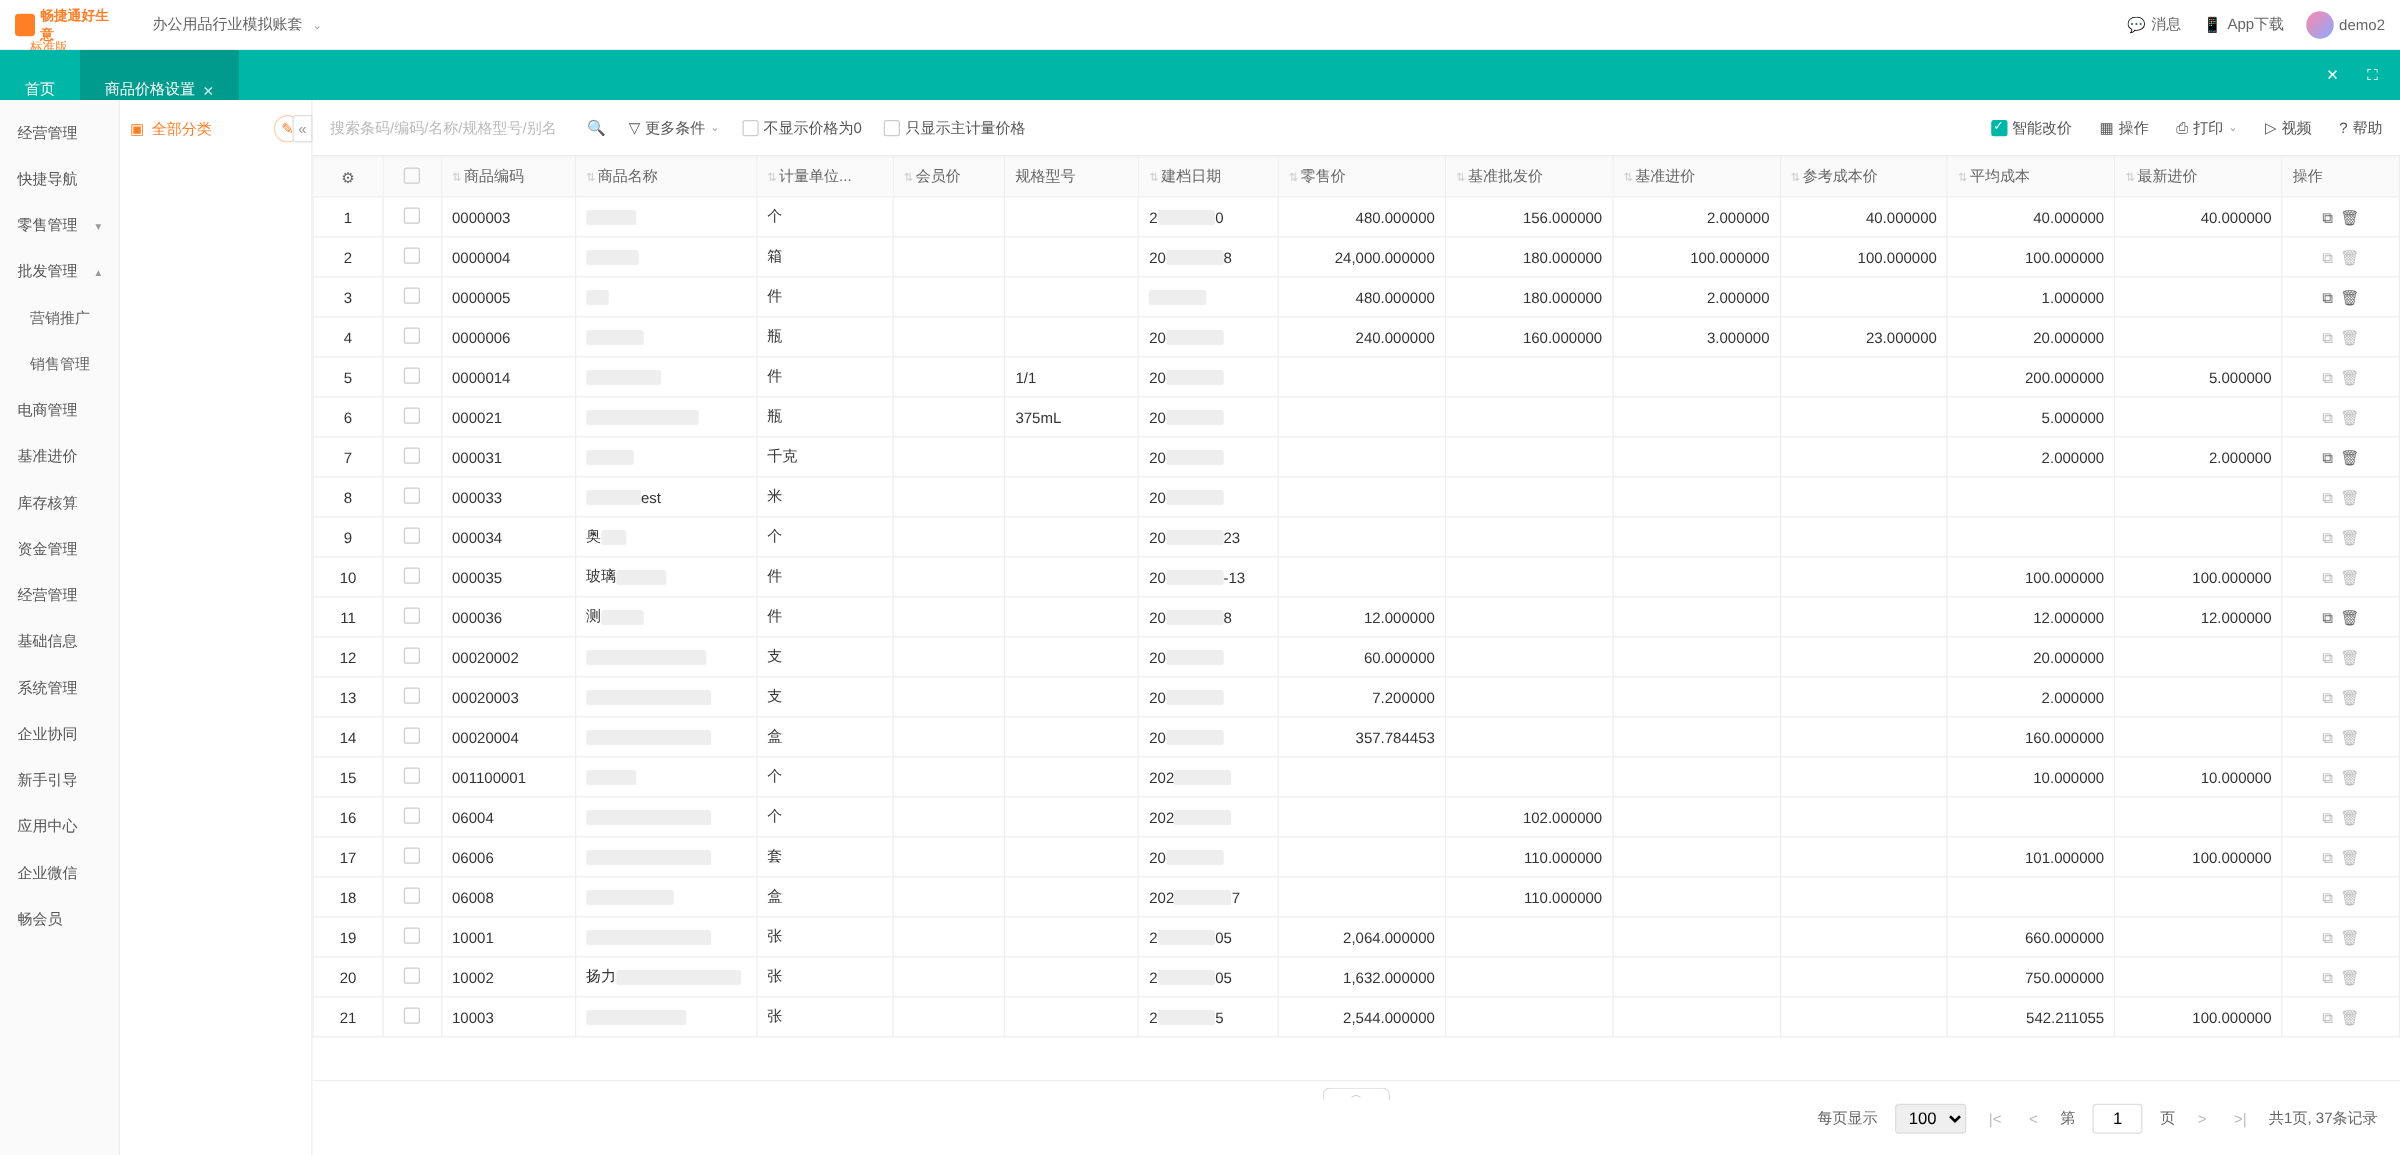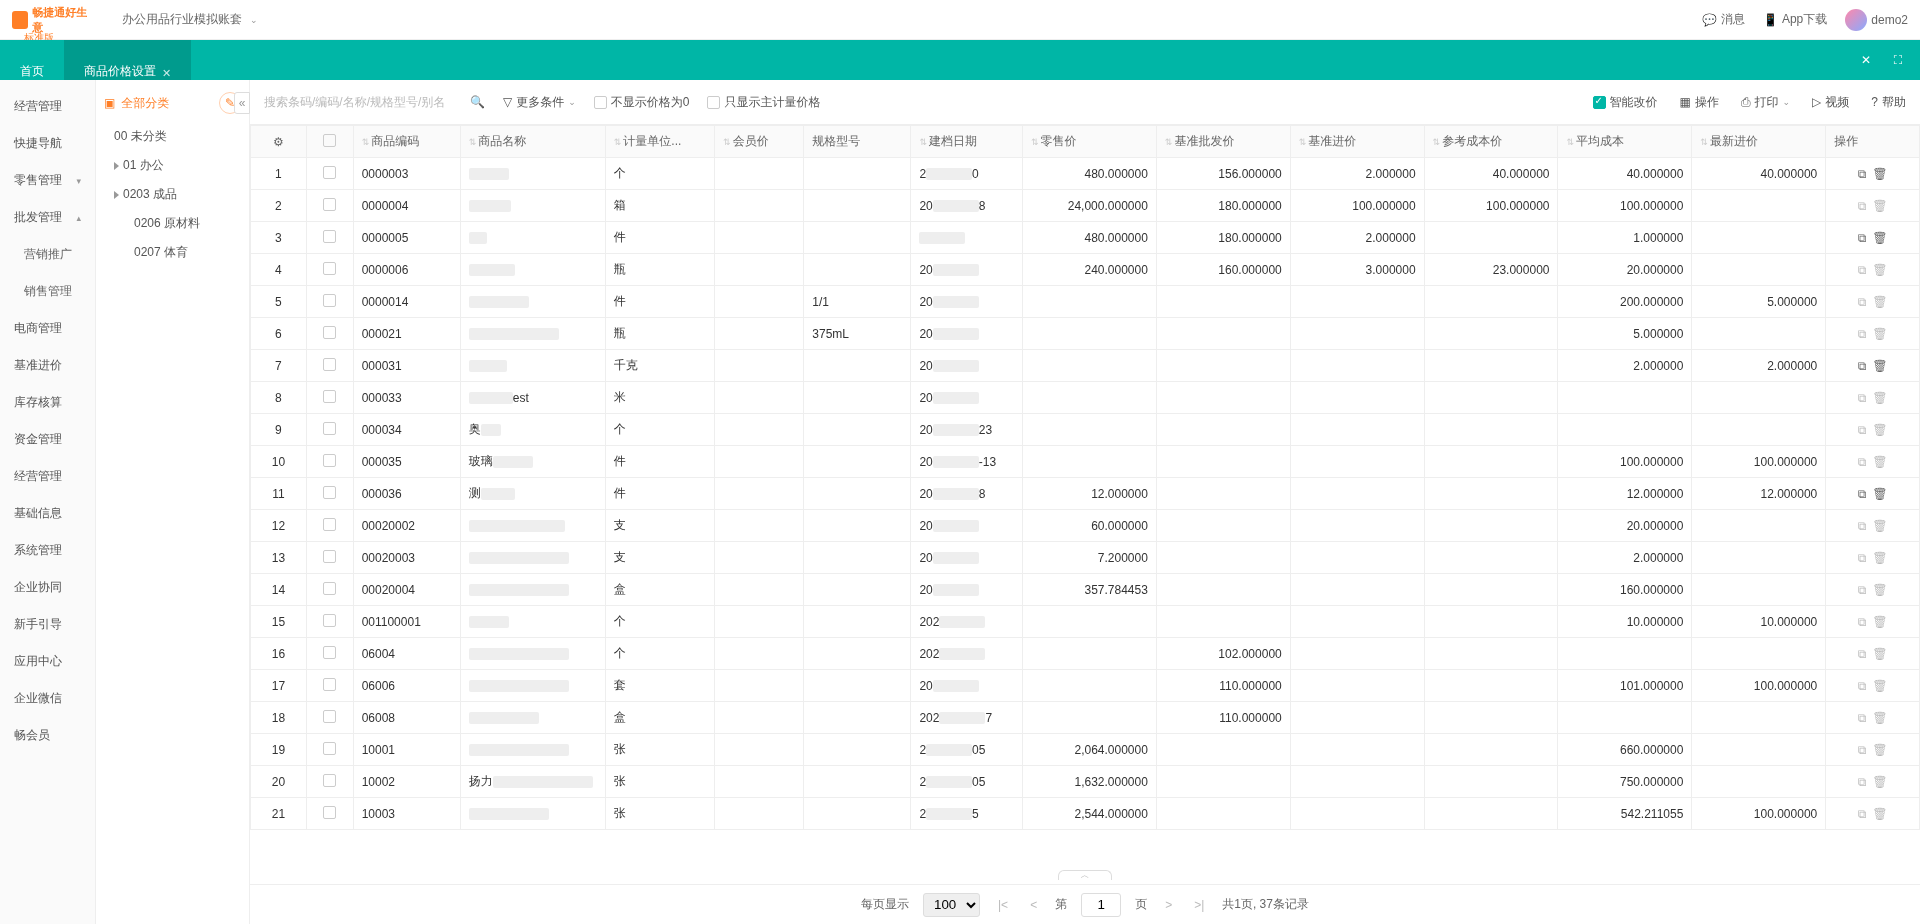--- a/index.html
+++ b/index.html
@@ -46,21 +46,21 @@
 .table-wrap{flex:1;overflow:auto;border-top:1px solid #eee}
 table{border-collapse:collapse;width:100%;table-layout:fixed}
 th,td{border:1px solid #eee;padding:0 8px;height:32px;text-align:left;white-space:nowrap;overflow:hidden;text-overflow:ellipsis}
 th{background:#fafafa;color:#666;font-weight:400;position:sticky;top:0}
 th .sort{color:#ccc;font-size:9px;margin-right:2px}
 td.num{text-align:right}
 td.ctr,th.ctr{text-align:center}
 .op-icons{display:flex;gap:6px;justify-content:center;color:#bbb}
 .op-icons.active{color:#666}
 .redact{display:inline-block;background:#eee;height:12px;border-radius:2px;vertical-align:middle}
-.footer{height:40px;border-top:1px solid #eee;display:flex;align-items:center;justify-content:center;padding:0 18px;gap:14px;color:#666}
+.footer{height:60px;border-top:1px solid #eee;display:flex;align-items:center;justify-content:flex-end;padding:0 18px;gap:14px;color:#666}
 .page-input,.page-select{border:1px solid #ddd;height:24px;padding:0 6px;border-radius:3px;outline:none}
 .page-input{width:40px;text-align:center}
 .page-btn{color:#bbb;cursor:pointer;padding:0 4px}
 .caret{font-size:9px;color:#999}
 .tri{display:inline-block;width:0;height:0;border-left:4px solid transparent;border-right:4px solid transparent}
 .tri.right{border-top:4px solid transparent;border-bottom:4px solid transparent;border-left:5px solid #999;border-right:none}
 .bottom-handle{position:absolute;left:50%;bottom:44px;transform:translateX(-50%);width:54px;height:10px;border:1px solid #ddd;border-bottom:none;border-radius:6px 6px 0 0;background:#fff;display:flex;align-items:center;justify-content:center;color:#bbb;font-size:9px}
 </style>
 </head>
 <body>
@@ -166,39 +166,20 @@
 
     <div class="main">
 
       <div class="catpanel">
         <div class="cat-header">
           <span>▣</span>
           <span>全部分类</span>
           <span class="cat-edit">✎</span>
         </div>
         <div class="cat-collapse">«</div>
-        <div class="cat-tree" id="cattree">
-            <div class="cat-node">
-              <span>00 未分类</span>
-            </div>
-            <div class="cat-node">
-              <span class="tri right"></span>
-              <span>01 办公</span>
-            </div>
-            <div class="cat-node">
-              <span class="tri right"></span>
-              <span>0203 成品</span>
-            </div>
-            <div class="cat-node child">
-              <span>0206 原材料</span>
-            </div>
-            <div class="cat-node child">
-              <span>0207 体育</span>
-            </div>
-          </div>
       </div>
 
       <div class="content" style="position:relative">
         <div class="toolbar">
           <div class="search-wrap">
             <input class="search-input" placeholder="搜索条码/编码/名称/规格型号/别名" style="">
             <span class="search-icon">🔍</span>
           </div>
           <div class="tool-item">
             <span>▽</span>

